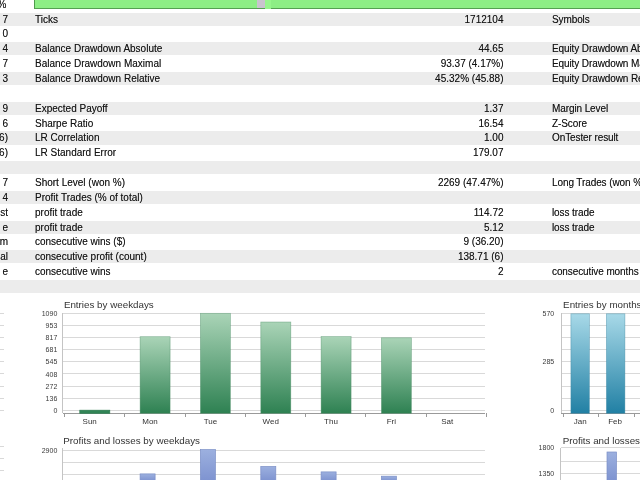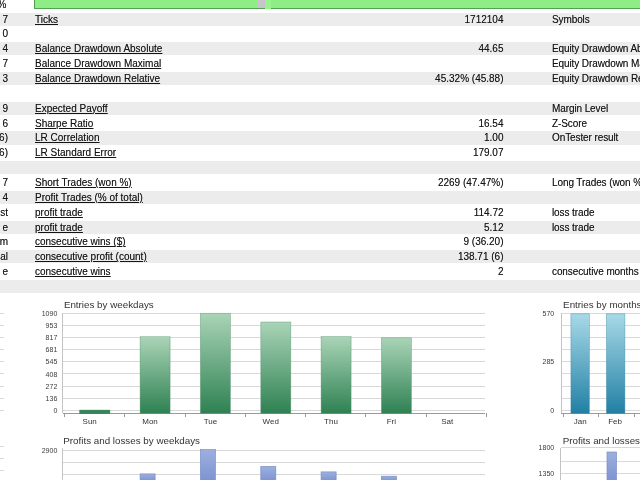--- a/index.html
+++ b/index.html
@@ -1,21 +1,21 @@
 <!DOCTYPE html>
 <html><head><meta charset="utf-8"><style>
 * { margin:0; padding:0; box-sizing:border-box; }
 html,body { width:640px; height:480px; overflow:hidden; background:#fff;
   font-family:"Liberation Sans", sans-serif; }
 #wrap { position:relative; width:640px; height:480px; }
 .row { position:absolute; left:0; width:640px; height:13.2px; font-size:10px; color:#141414; text-shadow:0 0 0.4px rgba(20,20,20,0.5); }
 .row.gray { background:#ececec; }
 .c { position:absolute; top:0; height:13.2px; line-height:14.2px; white-space:nowrap; }
 .frag { left:-92px; width:100px; text-align:right; }
-.l2 { left:35px;text-decoration:underline; }
+.l2 { left:35px; }
 .v2 { left:0; width:503.5px; text-align:right; }
 .l3 { left:552px; letter-spacing:-0.1px; }
 #qbar { position:absolute; left:34px; top:0; width:610px; height:9.4px;
   background:#8dee85; border-left:1px solid #4f9a4c; border-bottom:1.4px solid #55a052; }
 #qseam { position:absolute; left:257px; top:0; width:8px; height:8px; background:#c9c3ce; }
 #pct { position:absolute; left:-93.5px; top:-1.5px; width:100px; text-align:right; font-size:10px; color:#141414; text-shadow:0 0 0.4px rgba(20,20,20,0.5); }
 svg { position:absolute; left:0; top:0; }
 </style></head>
 <body>
 <div id="wrap">
@@ -34,32 +34,34 @@
     </div>
 <div class="row gray" style="top:42.21px">
       <div class="c frag">4</div>
       <div class="c l2">Balance Drawdown Absolute</div>
       <div class="c v2">44.65</div>
       <div class="c l3">Equity Drawdown Absolute</div>
     </div>
 <div class="row" style="top:57.07px">
       <div class="c frag">7</div>
       <div class="c l2">Balance Drawdown Maximal</div>
+      <div class="c v2">93.37 (4.17%)</div>
       <div class="c l3">Equity Drawdown Maximal</div>
     </div>
 <div class="row gray" style="top:71.93px">
       <div class="c frag">3</div>
       <div class="c l2">Balance Drawdown Relative</div>
       <div class="c v2">45.32% (45.88)</div>
       <div class="c l3">Equity Drawdown Relative</div>
     </div>
 <div class="row" style="top:86.78px"></div>
 <div class="row gray" style="top:101.64px">
       <div class="c frag">9</div>
       <div class="c l2">Expected Payoff</div>
+      <div class="c v2">1.37</div>
       <div class="c l3">Margin Level</div>
     </div>
 <div class="row" style="top:116.50px">
       <div class="c frag">6</div>
       <div class="c l2">Sharpe Ratio</div>
       <div class="c v2">16.54</div>
       <div class="c l3">Z-Score</div>
     </div>
 <div class="row gray" style="top:131.36px">
       <div class="c frag">6)</div>
@@ -68,21 +70,21 @@
       <div class="c l3">OnTester result</div>
     </div>
 <div class="row" style="top:146.21px">
       <div class="c frag">6)</div>
       <div class="c l2">LR Standard Error</div>
       <div class="c v2">179.07</div>
     </div>
 <div class="row gray" style="top:161.07px"></div>
 <div class="row" style="top:175.93px">
       <div class="c frag">7</div>
-      <div class="c l2">Short Trades (won %)</div>
+      <div class="c l2">Short Level (won %)</div>
       <div class="c v2">2269 (47.47%)</div>
       <div class="c l3">Long Trades (won %)</div>
     </div>
 <div class="row gray" style="top:190.78px">
       <div class="c frag">4</div>
       <div class="c l2">Profit Trades (% of total)</div>
     </div>
 <div class="row" style="top:205.64px">
       <div class="c frag">st</div>
       <div class="c l2">profit trade</div>

